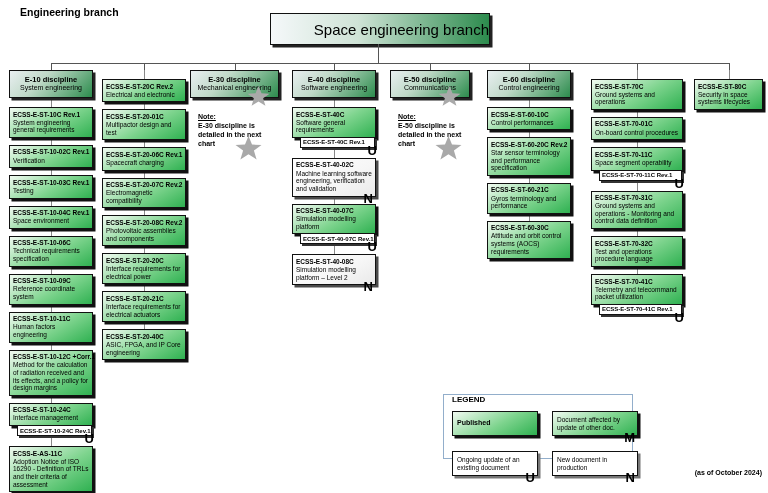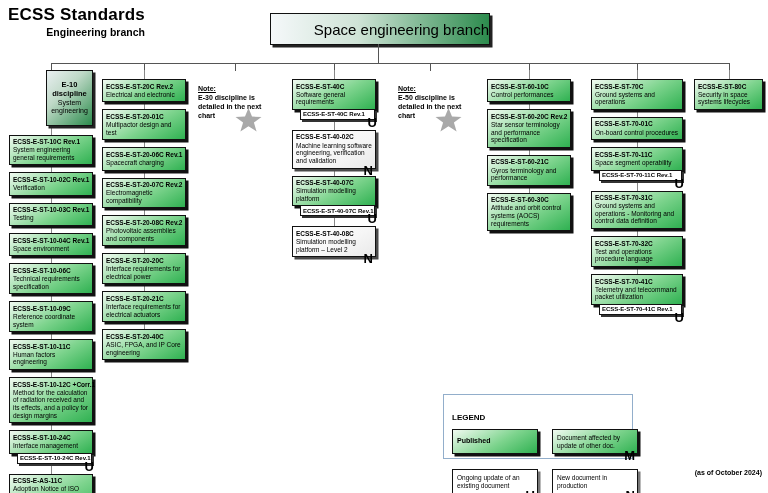--- a/index.html
+++ b/index.html
@@ -13,22 +13,22 @@
   .rootbox{position:absolute;left:270px;top:13px;width:218px;height:30px;
            border:1.4px solid #111;box-shadow:2.5px 2.5px 0 #222;
            background:linear-gradient(90deg,#f5f8fa 0%,#cfe3d6 40%,#2c8b4d 100%);
            display:flex;align-items:center;justify-content:flex-end;font-size:15px;}
   
   .cl{position:absolute;background:#555;z-index:0;}
   
   .col{position:absolute;top:70px;z-index:1;}
   .colhead{position:relative;border:1.2px solid #111;box-shadow:2.5px 2.5px 0 #222;
            background:linear-gradient(135deg,#e9eff1 0%,#bfd9c7 38%,#2c8c4d 100%);
-           text-align:center;padding:9px 1px;display:flex;flex-direction:column;
-           justify-content:center;min-height:22px;z-index:2;margin-left:37px;}
+           text-align:center;padding:2px 1px;display:flex;flex-direction:column;
+           justify-content:center;min-height:22px;z-index:2;}
   .colhead .t{font-size:7.5px;font-weight:bold;line-height:1.25;}
   .colhead .s{font-size:7px;line-height:1.2;}
   .items{position:relative;margin-top:9px;display:flex;flex-direction:column;gap:7px;}
   .vline{position:absolute;width:1px;background:#888;left:50%;top:-9px;z-index:0;}
   .item{position:relative;z-index:2;}
   .box{position:relative;border:1px solid #111;padding:2.5px 3px 3px 3px;z-index:2;}
   .box.pub{background:linear-gradient(150deg,#f1faf1 0%,#7ed48e 55%,#2fb151 100%);
            box-shadow:2.5px 2.5px 0 #111;}
   .box.new{background:linear-gradient(150deg,#ffffff 0%,#f6f6f6 60%,#e9e9e9 100%);
            box-shadow:2.5px 2.5px 0 #4a4a4a;}
@@ -45,38 +45,37 @@
         font-weight:bold;line-height:1.3;width:70px;}
   .note .nl{text-decoration:underline;display:block;}
   
   .star{position:absolute;background:#a9a9a9;
         clip-path:polygon(50% 0%,63% 33%,98% 35%,70% 56%,80% 90%,50% 70%,20% 90%,30% 56%,2% 35%,37% 33%);
         filter:drop-shadow(0 0 1px #777);z-index:5;}
   .star.hd{width:23px;height:22px;right:8px;bottom:-11px;}
   .star.nt{width:27px;height:26px;right:6px;top:24px;}
   
   .legend{position:absolute;left:443px;top:394px;width:190px;height:65px;
-          border:1px solid #92aecb;box-sizing:border-box;padding:18px 8px;background:#fff;z-index:2;}
+          border:1px solid #92aecb;box-sizing:border-box;padding:0 8px;background:#fff;z-index:2;}
   .ltitle{font-size:8px;font-weight:bold;margin-bottom:7px;}
   .lgrid{display:grid;grid-template-columns:86px 86px;gap:15px 14px;}
   .lbox{position:relative;border:1px solid #111;padding:3px 4px;font-size:6.5px;
         line-height:1.2;min-height:17px;display:flex;flex-direction:column;justify-content:center;}
   .lbox.pub{background:linear-gradient(150deg,#f1faf1 0%,#7ed48e 55%,#2fb151 100%);box-shadow:2.5px 2.5px 0 #111;}
   .lbox.new{background:#fff;box-shadow:2.5px 2.5px 0 #777;}
   .lbox.boldlabel{font-weight:bold;font-size:7px;}
   
   .footnote{position:absolute;right:6px;top:469px;font-size:7px;font-weight:bold;}
 </style>
 </head>
 <body>
 
 <div class="page">
 
   <div class="titleblock">
-    <h1>ECSS Standards</h1>
     <h2>Engineering branch</h2>
   </div>
 
   <div class="rootbox">
     <span>Space engineering branch</span>
   </div>
 
   <div id="connectors">
       <div class="cl" style="left: 378px; top: 44px; width: 1px; height: 19px;"></div>
       <div class="cl" style="left: 51px; top: 63px; width: 677.5px; height: 1px;"></div>
@@ -208,23 +207,32 @@
           </div>
           <div class="item">
             <div class="box pub">
               <div class="code">ECSS-E-ST-20-40C</div>
               <div class="desc">ASIC, FPGA, and IP Core engineering</div>
             </div>
           </div>
         </div>
       </div>
       <div class="col" style="left: 190px; width: 89px;">
+        <div class="colhead">
+          <div class="t">E-30 discipline</div>
+          <div class="s">Mechanical engineering</div>
+          <div class="star hd"></div>
+        </div>
         <div class="note"><span class="nl">Note:</span><span>E-30 discipline is detailed in the next chart</span><div class="star nt"></div></div>
       </div>
       <div class="col" style="left: 292px; width: 84px;">
+        <div class="colhead">
+          <div class="t">E-40 discipline</div>
+          <div class="s">Software engineering</div>
+        </div>
         <div class="items">
           <div class="vline" style="height: 172px;"></div>
           <div class="item">
             <div class="box pub">
               <div class="code">ECSS-E-ST-40C</div>
               <div class="desc">Software general requirements</div>
             </div>
             <div class="sub">ECSS-E-ST-40C Rev.1<span class="badge subcorner">U</span></div>
           </div>
           <div class="item">
@@ -244,23 +252,32 @@
           <div class="item">
             <div class="box new">
               <div class="code">ECSS-E-ST-40-08C</div>
               <div class="desc">Simulation modelling platform – Level 2</div>
               <span class="badge corner">N</span>
             </div>
           </div>
         </div>
       </div>
       <div class="col" style="left: 390px; width: 80px;">
+        <div class="colhead">
+          <div class="t">E-50 discipline</div>
+          <div class="s">Communications</div>
+          <div class="star hd"></div>
+        </div>
         <div class="note"><span class="nl">Note:</span><span>E-50 discipline is detailed in the next chart</span><div class="star nt"></div></div>
       </div>
       <div class="col" style="left: 487px; width: 84px;">
+        <div class="colhead">
+          <div class="t">E-60 discipline</div>
+          <div class="s">Control engineering</div>
+        </div>
         <div class="items">
           <div class="vline" style="height: 146px;"></div>
           <div class="item">
             <div class="box pub">
               <div class="code">ECSS-E-ST-60-10C</div>
               <div class="desc">Control performances</div>
             </div>
           </div>
           <div class="item">
             <div class="box pub">

